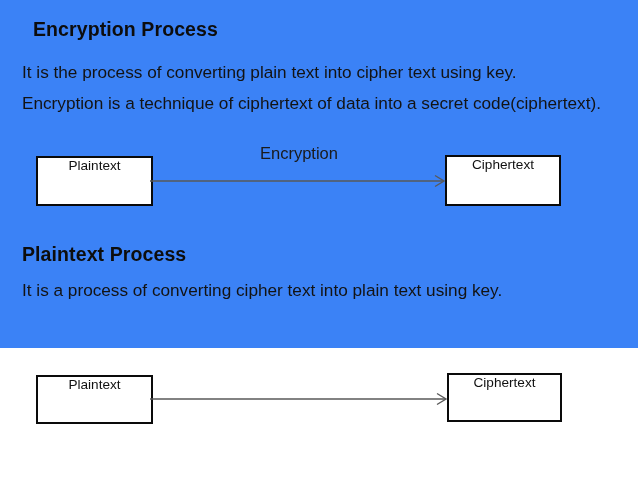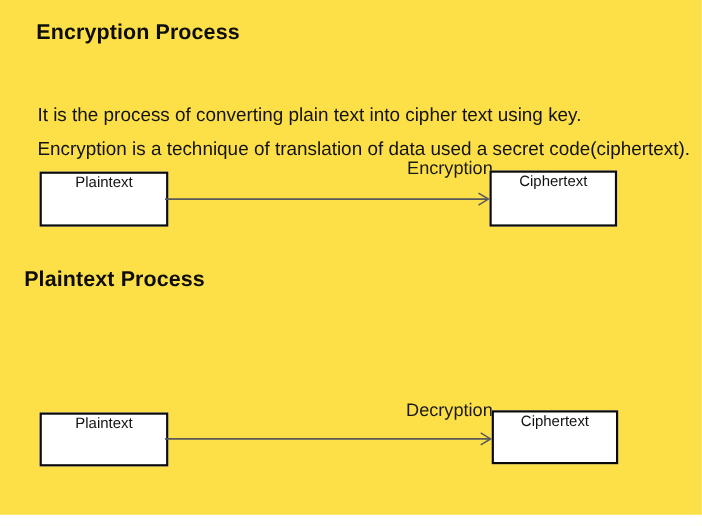--- a/index.html
+++ b/index.html
@@ -12,45 +12,44 @@
     height: 478px;
     overflow: hidden;
     font-family: "Liberation Sans", sans-serif;
     color: #000000;
     position: relative;
   }
 
   .slide {
     position: relative;
     width: 638px;
-    height: 468px;
-    background: #fde047;
+    height: 348px;
+    background: #3b82f6;
   }
 
   
   .heading {
     position: absolute;
     font-weight: bold;
     font-size: 19.5px;
     letter-spacing: 0.1px;
     color: #0d0d0d;
     white-space: nowrap;
   }
   #heading-encryption { left: 33px; top: 18px; }
   #heading-decryption { left: 22px; top: 243px; }
 
   
   .body-line {
     position: absolute;
     font-size: 17.2px;
     line-height: 23px;
     color: #131313;
-    left: 34px;
+    left: 22px;
     width: 604px;
-    margin-top: 32px;
   }
   .justify {
     text-align: justify;
     text-align-last: left;
   }
   #p-enc-1 { top: 61px; }
   #p-enc-2 { top: 92px; }
   #p-dec-1 { top: 279px; }
   #p-dec-2 { top: 310px; }
 
@@ -84,35 +83,35 @@
     pointer-events: none;
   }
   #arrow-enc { left: 150px; top: 20px;  width: 300px; height: 22px; }
   #arrow-dec { left: 150px; top: 20px;  width: 300px; height: 22px; }
 
   .arrow-label {
     position: absolute;
     font-size: 16.5px;
     color: #1a1a1a;
     white-space: nowrap;
-    text-align: right;
+    text-align: center;
   }
   #label-encryption { left: 150px; top: -6px; width: 298px; }
   #label-decryption { left: 150px; top: -4px; width: 298px; }
 </style>
 </head>
 <body>
 
 <div class="slide">
 
   <div class="heading" id="heading-encryption">Encryption Process</div>
 
   <div class="body-line" id="p-enc-1">It is the process of converting plain text into cipher text using key.</div>
 
-  <div class="body-line justify" id="p-enc-2">Encryption is a technique of translation of data used a secret code(ciphertext).</div>
+  <div class="body-line justify" id="p-enc-2">Encryption is a technique of ciphertext of data into a secret code(ciphertext).</div>
 
   <div class="diagram" id="diagram-encryption">
 
     <div class="node-box" id="box-plaintext-enc">
       <span>Plaintext</span>
     </div>
 
     <div class="arrow-label" id="label-encryption">Encryption</div>
 
     <svg class="arrow-svg" id="arrow-enc" viewBox="0 0 300 22">
@@ -120,29 +119,29 @@
       <polyline points="285,5.5 294,11 285,16.5" fill="none" stroke="#595959" stroke-width="1.4"></polyline>
     </svg>
 
     <div class="node-box" id="box-ciphertext-enc">
       <span>Ciphertext</span>
     </div>
   </div>
 
   <div class="heading" id="heading-decryption">Plaintext Process</div>
 
+  <div class="body-line" id="p-dec-1">It is a process of converting cipher text into plain text using key.</div>
 
 
   <div class="diagram" id="diagram-decryption">
 
     <div class="node-box" id="box-plaintext-dec">
       <span>Plaintext</span>
     </div>
 
-    <div class="arrow-label" id="label-decryption">Decryption</div>
 
     <svg class="arrow-svg" id="arrow-dec" viewBox="0 0 300 22">
       <line x1="0" y1="11" x2="295" y2="11" stroke="#595959" stroke-width="1.6"></line>
       <polyline points="287,5.5 296,11 287,16.5" fill="none" stroke="#595959" stroke-width="1.4"></polyline>
     </svg>
 
     <div class="node-box" id="box-ciphertext-dec">
       <span>Ciphertext</span>
     </div>
   </div>

